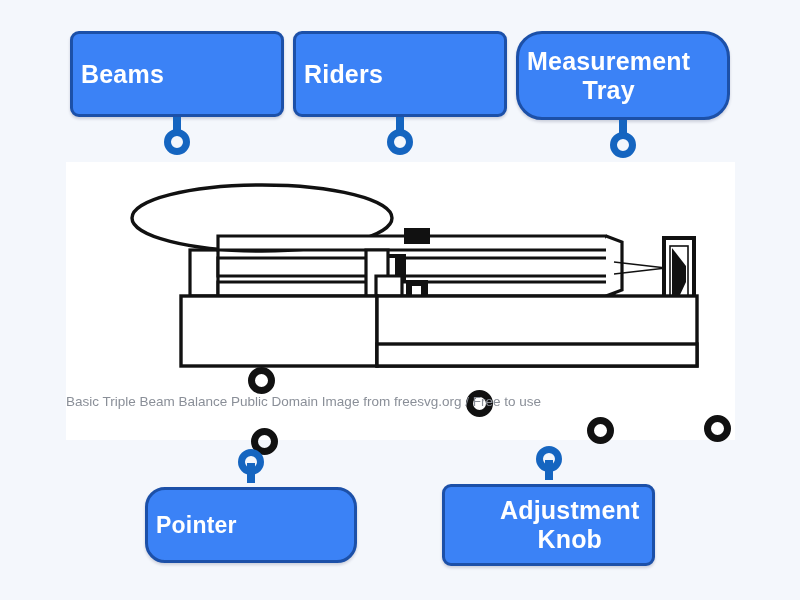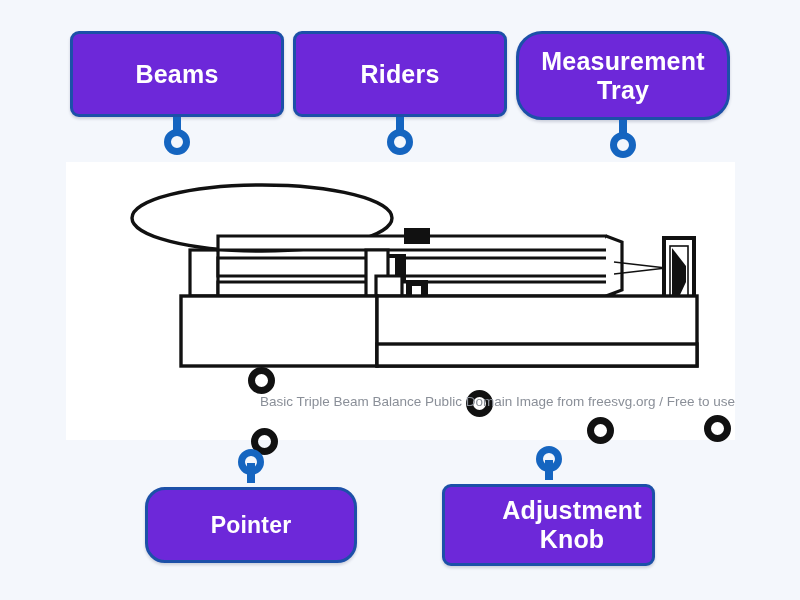--- a/index.html
+++ b/index.html
@@ -21,28 +21,27 @@
     left: 0;
     top: 0;
     width: 800px;
     height: 600px;
   }
 
   
   .label-box {
     position: absolute;
     box-sizing: border-box;
-    background: #6d28d9;
+    background: #3b82f6;
     border: 3px solid #1c50a8;
     border-radius: 9px;
     color: #ffffff;
     font-weight: bold;
     display: flex;
     align-items: center;
-    justify-content: center;
     text-align: center;
     line-height: 1.16;
     letter-spacing: 0.2px;
     box-shadow: 0 2px 3px rgba(20,30,70,0.18);
     user-select: none;
   }
   .label-box .txt {
     display: block;
     white-space: pre-line;
     padding: 0 8px;
@@ -103,21 +102,21 @@
     top: 0;
     width: 669px;
     height: 240px;
     display: block;
   }
   #image-caption {
     position: absolute;
     left: 0;
     top: 232px;
     width: 669px;
-    text-align: right;
+    text-align: left;
     font-size: 13.5px;
     color: #8a8f98;
     font-family: "Liberation Sans", sans-serif;
   }
 
   
   .hotspot {
     position: absolute;
     box-sizing: border-box;
     width: 27px;

